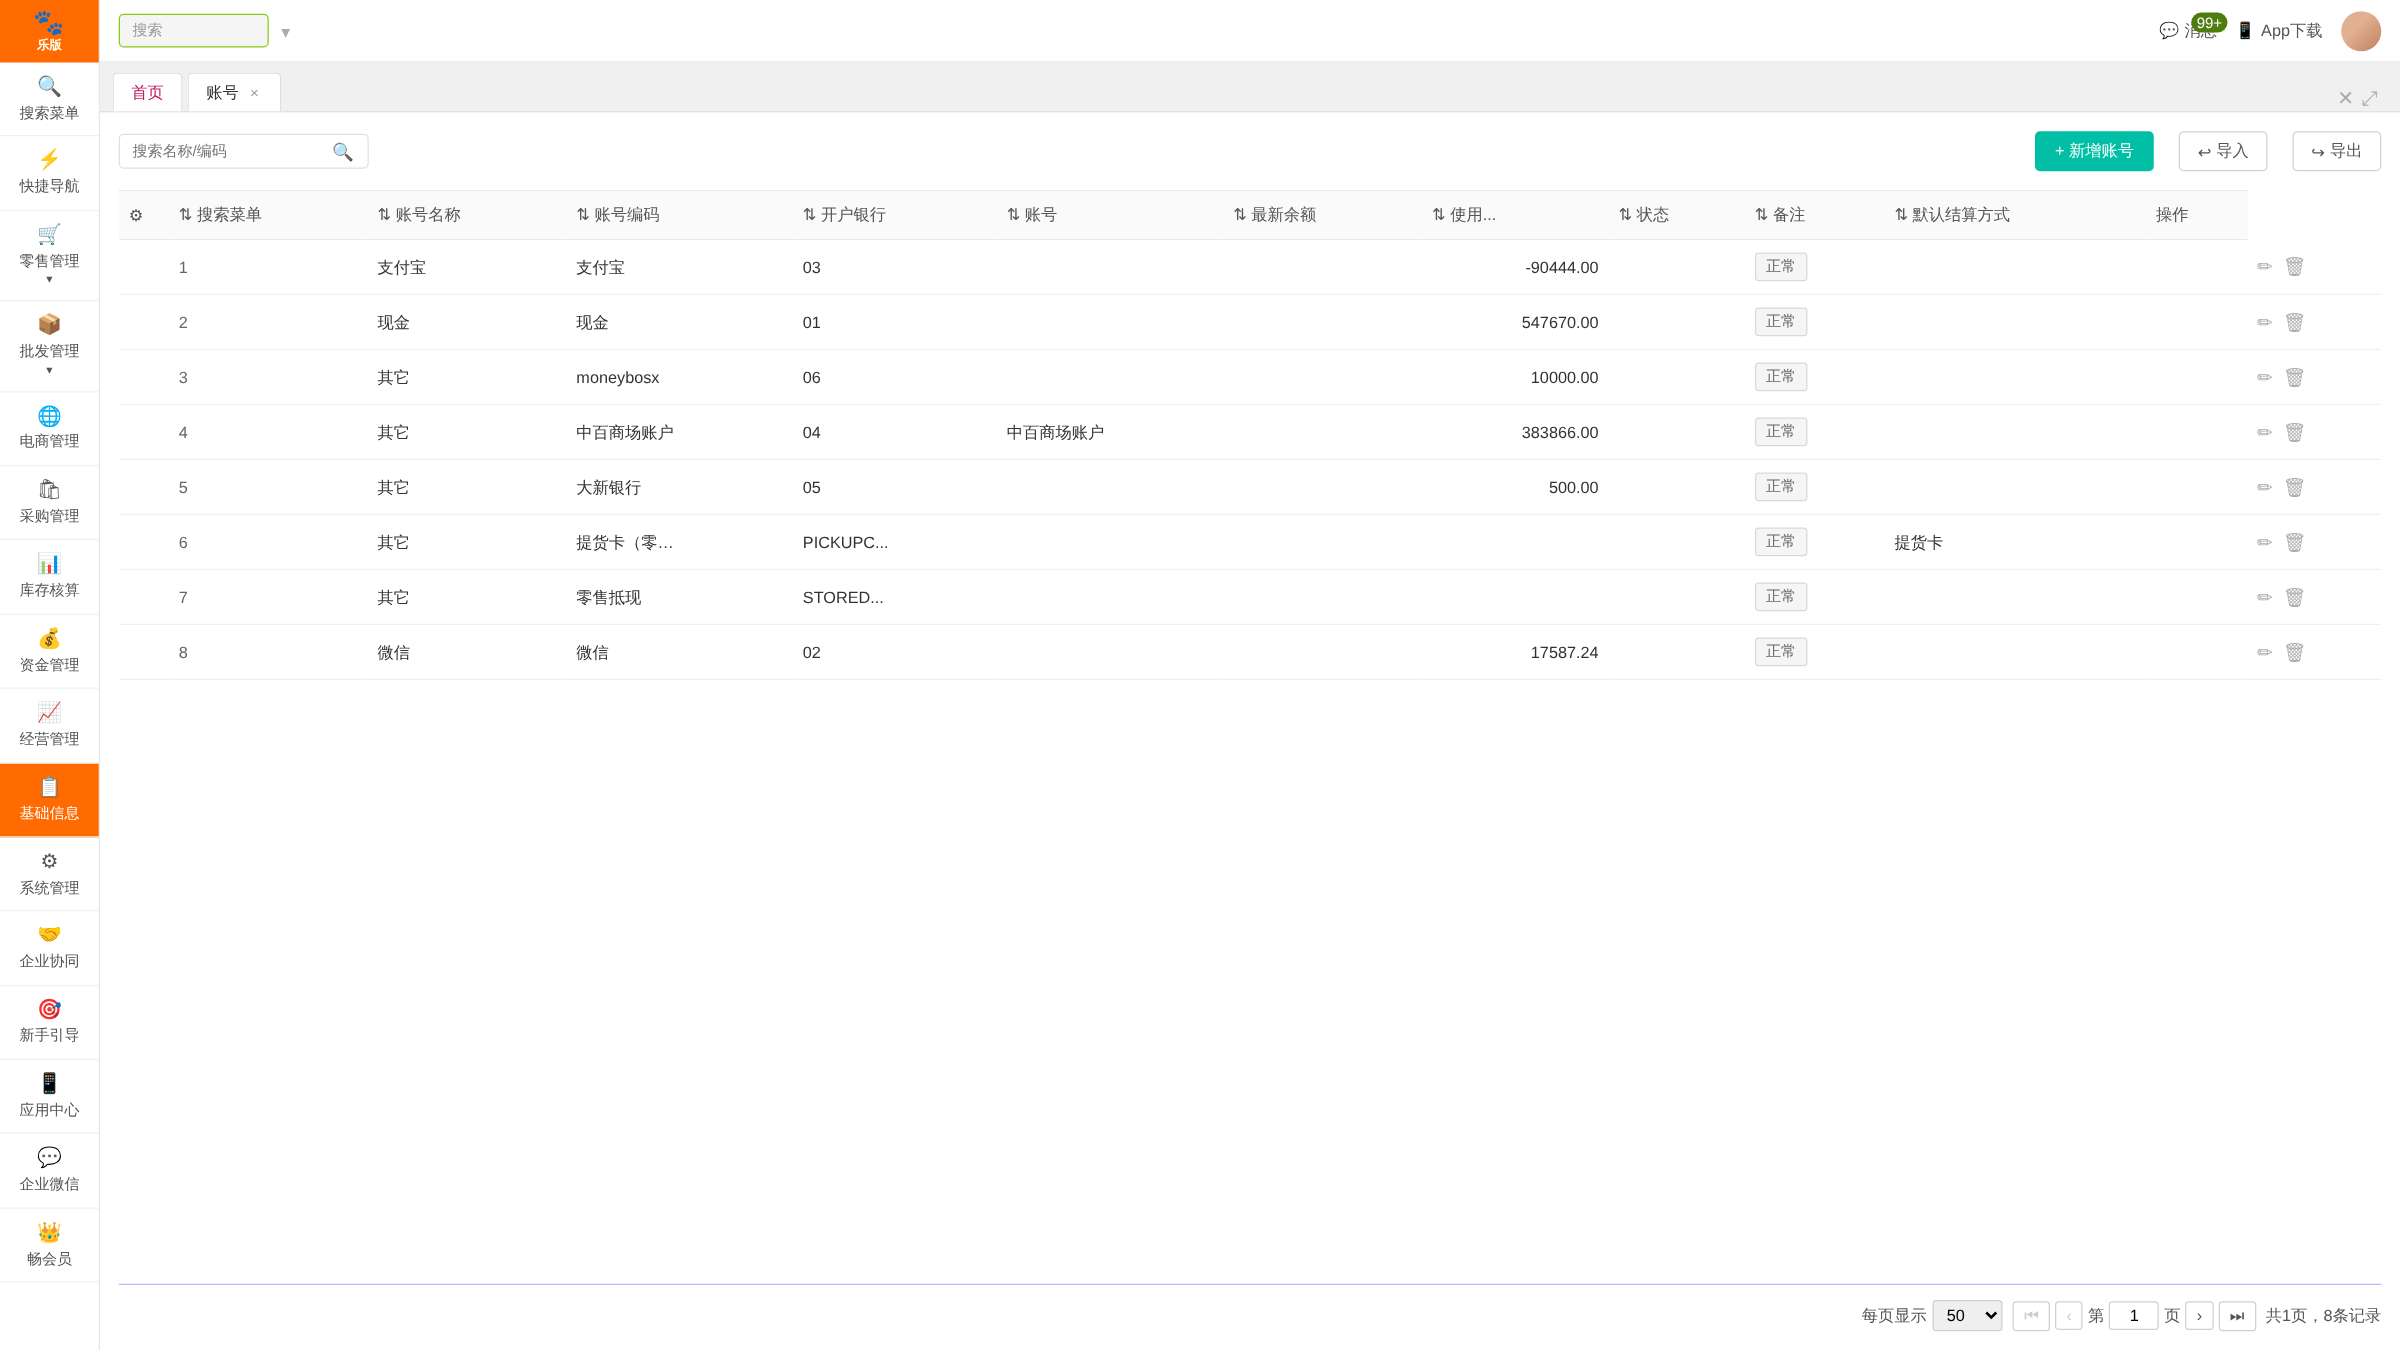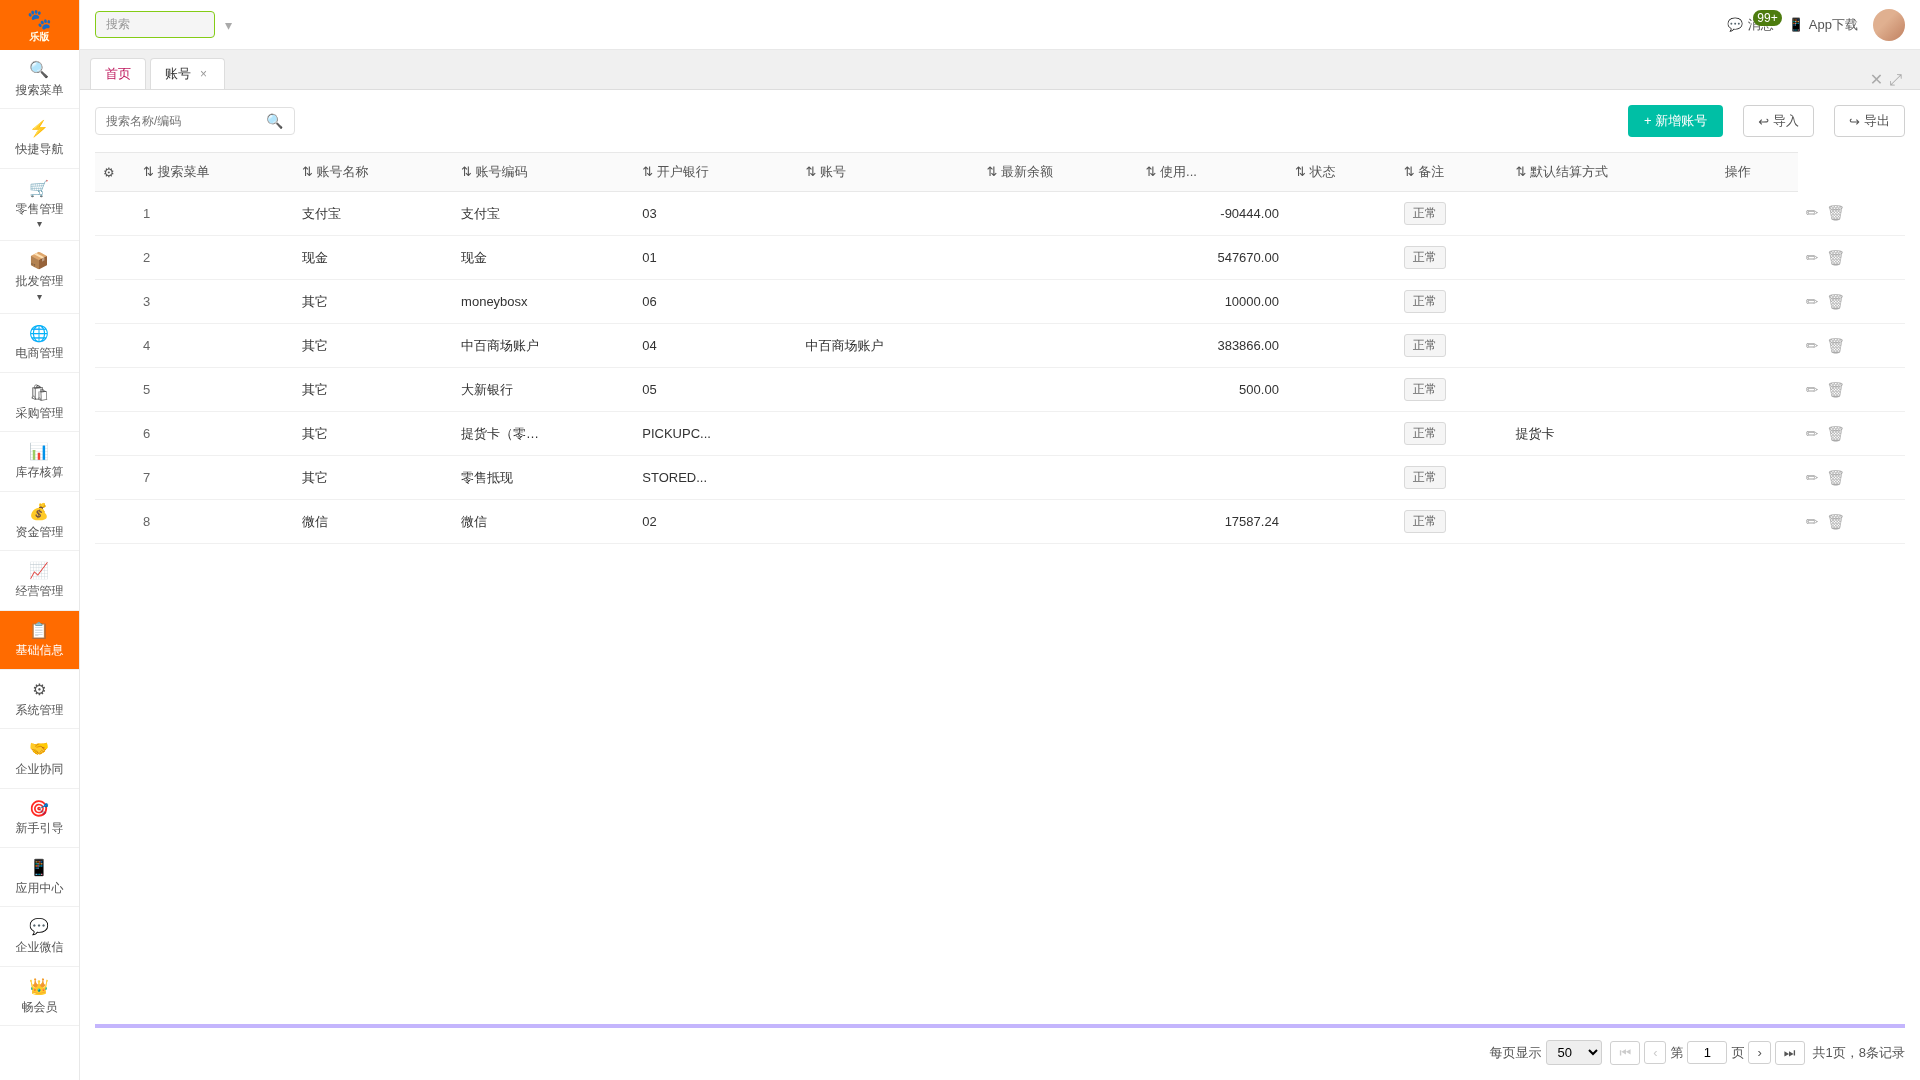--- a/index.html
+++ b/index.html
@@ -280,21 +280,21 @@
     .row-num { color: #666; }
 
     
     .pagination {
       display: flex;
       align-items: center;
       justify-content: flex-end;
       padding: 12px 0 0;
       flex-shrink: 0;
       gap: 8px;
-      border-top: 4px solid #c4b5fd;
+      border-top: 1px solid #c4b5fd;
       font-size: 13px;
       color: #555;
     }
     .page-size-select {
       display: flex;
       align-items: center;
       gap: 5px;
     }
     .page-size-select select {
       border: 1px solid #d0d0d0;

